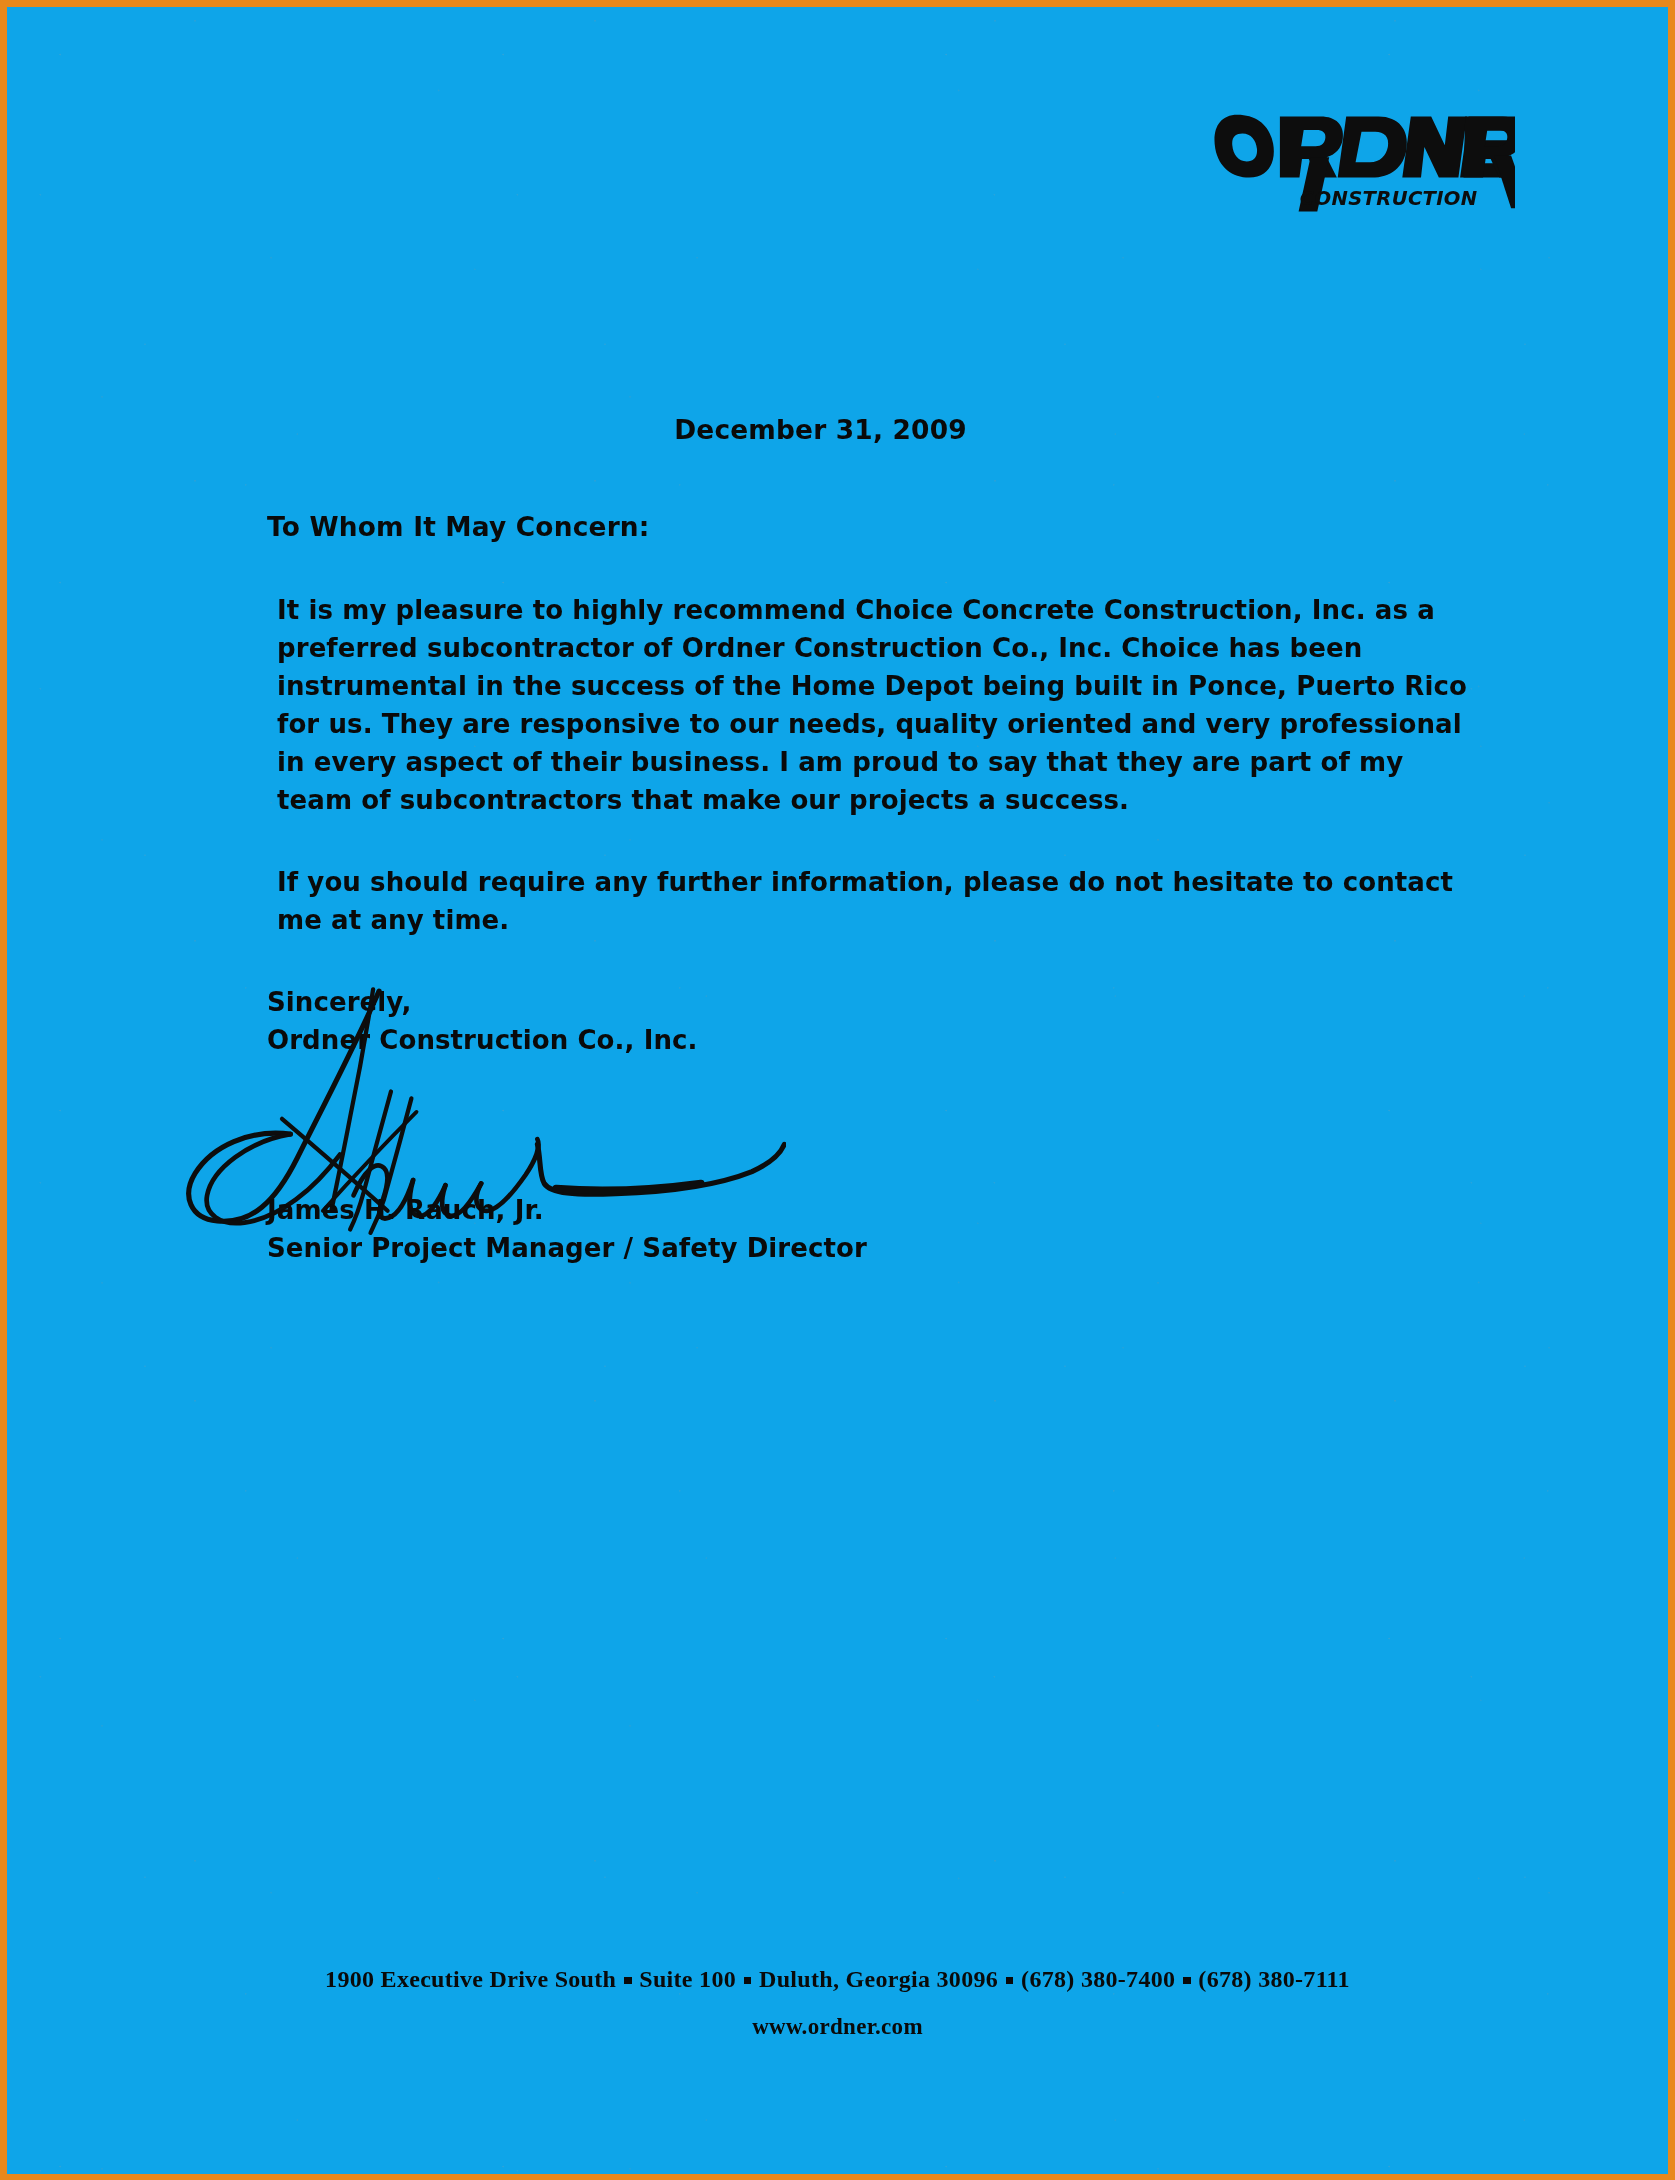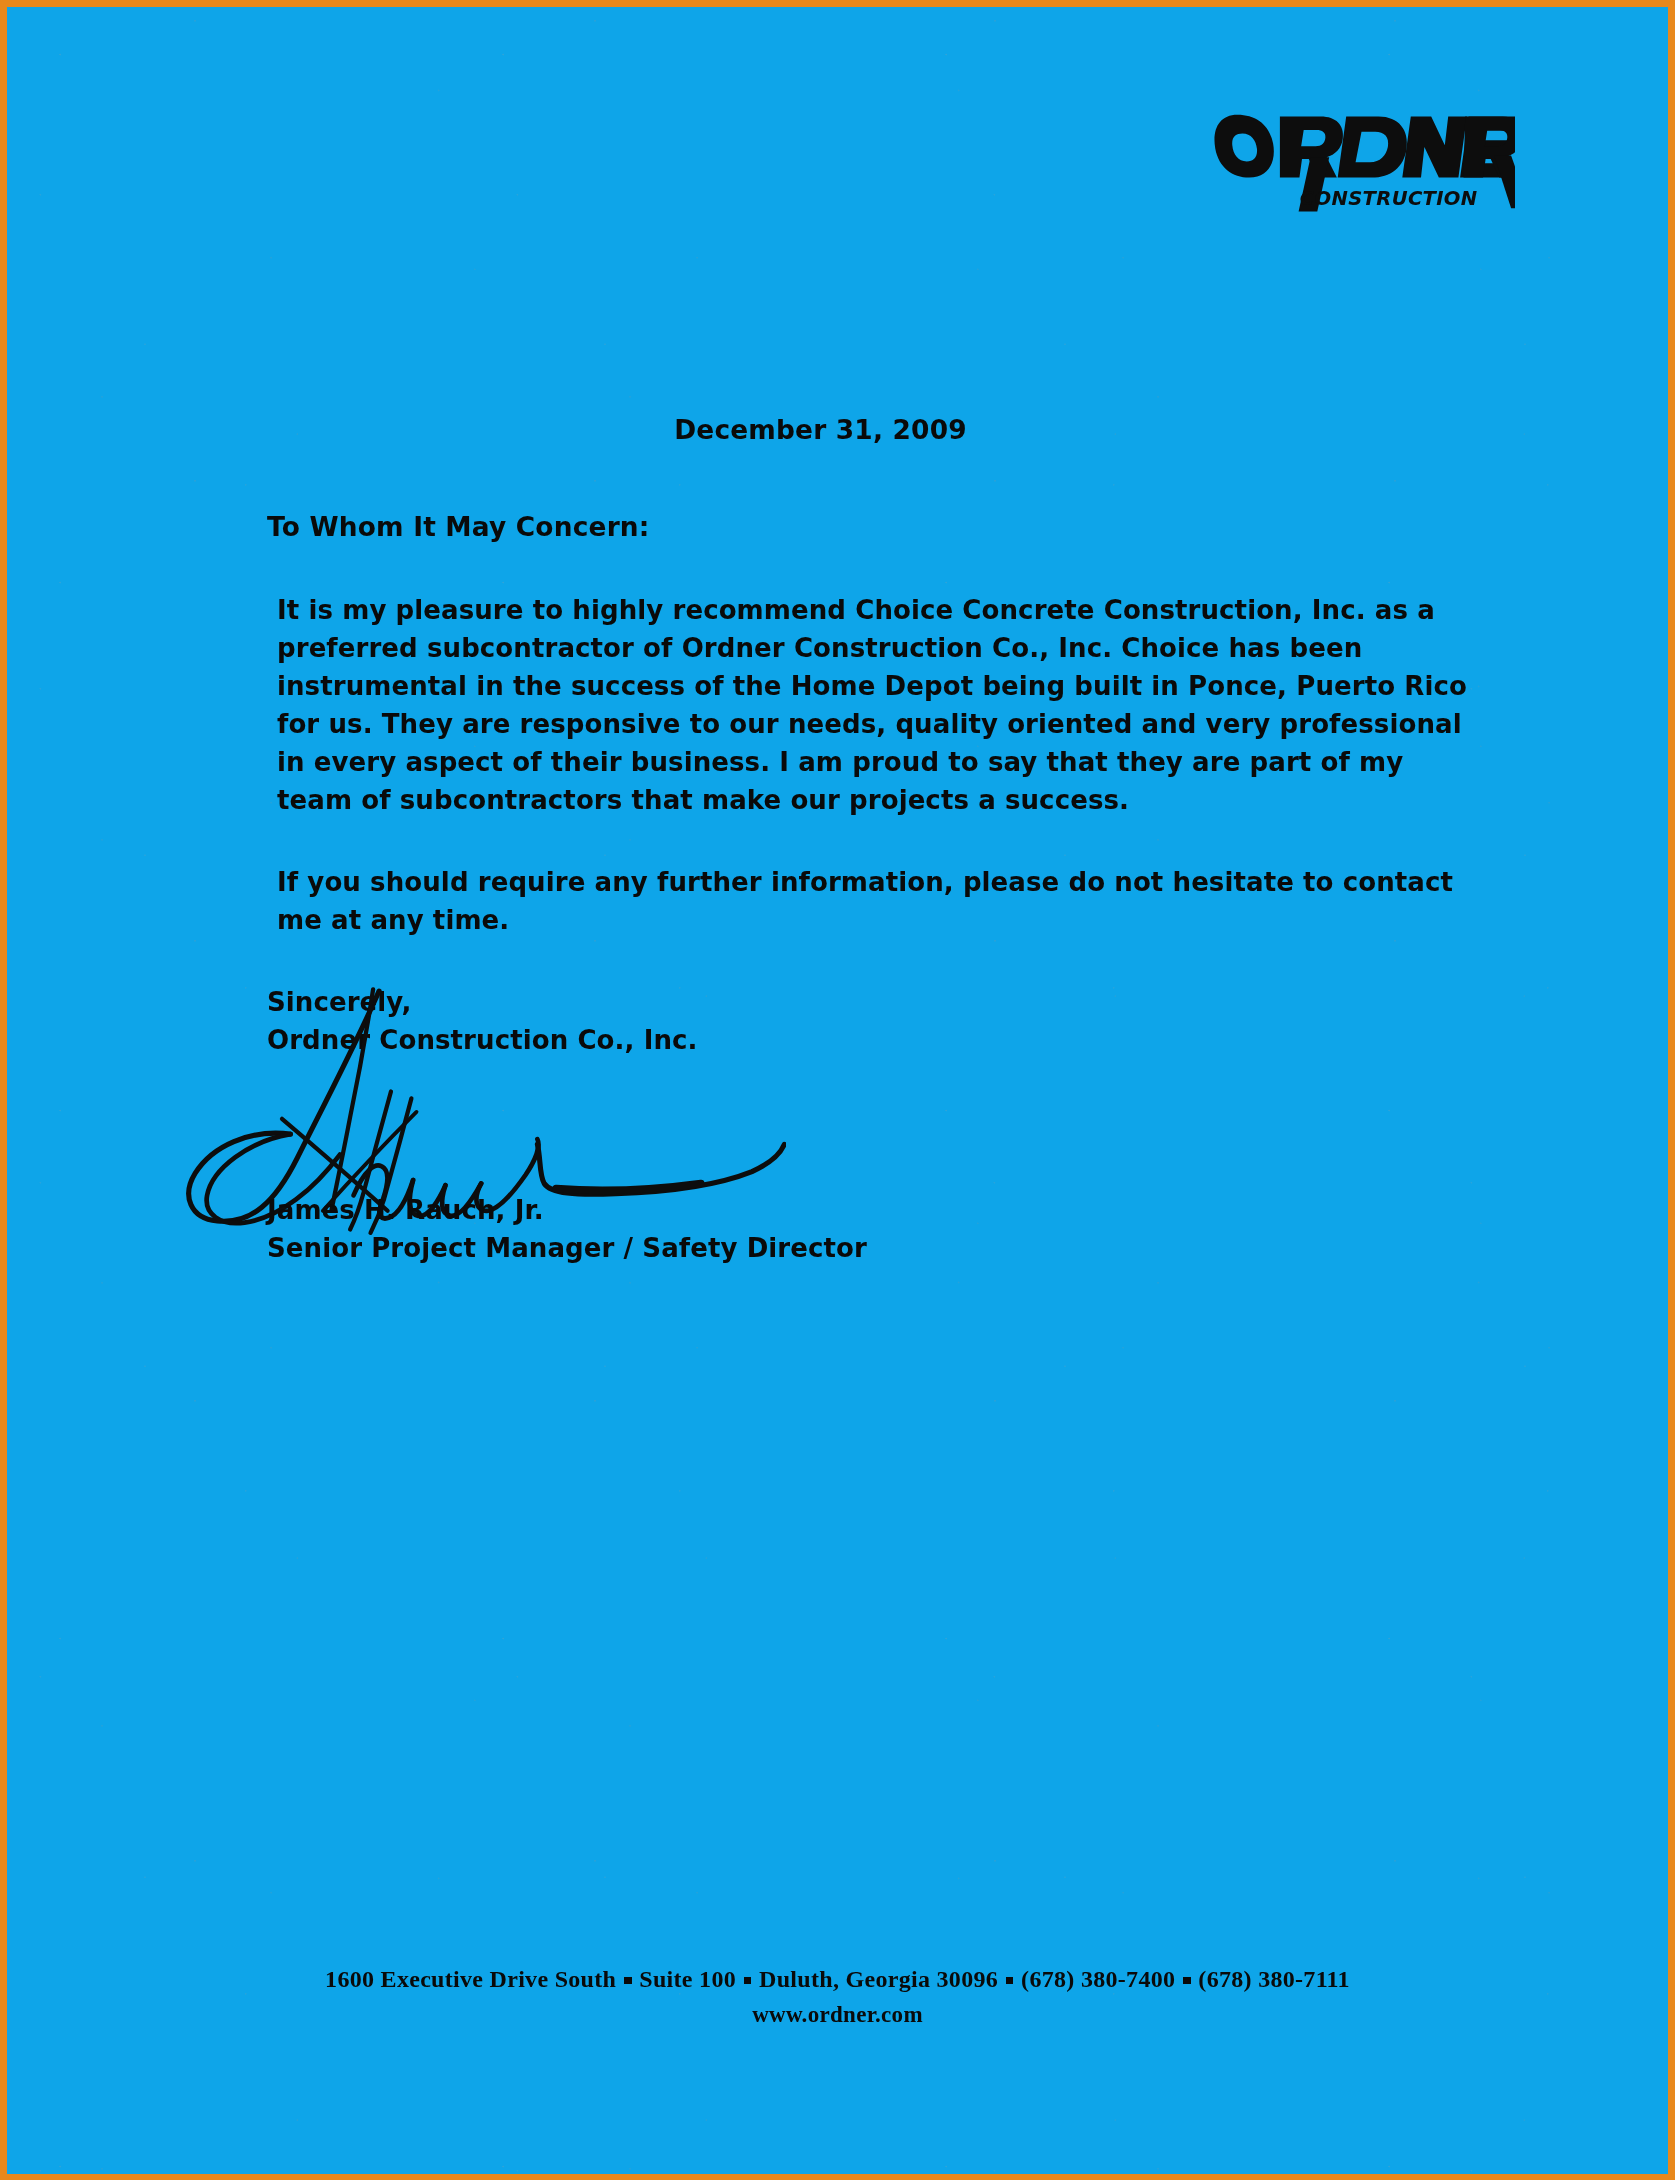--- a/index.html
+++ b/index.html
@@ -130,21 +130,21 @@
   .footer-address {
     font-size: 24px;
     font-weight: 700;
     letter-spacing: 0.3px;
     white-space: pre;
   }
   .footer-web {
     font-size: 23px;
     font-weight: 700;
     letter-spacing: 0.3px;
-    margin-top: 9px;
+    margin-top: 21px;
   }
   .sep {
     display: inline-block;
     width: 7.7px;
     height: 7.7px;
     background: #0a0a0a;
     vertical-align: 2.6px;
     margin: 0 7.7px;
   }
 </style>
@@ -247,18 +247,18 @@
       <text x="-9999" y="-9999">Handwritten signature of James H. Rauch, Jr.</text>
     </svg>
   </div>
 
   <div class="signer">
     <span class="ln">James H. Rauch, Jr.</span>
     <span class="ln">Senior Project Manager / Safety Director</span>
   </div>
 
   <div class="footer">
-    <div class="footer-address"><span>1600 Executive Drive South</span><span class="sep"></span><span>Suite 100</span><span class="sep"></span><span>Duluth, Georgia 30096</span><span class="sep"></span><span>(678) 380-7400</span><span class="sep"></span><span>(678) 380-7111</span></div>
+    <div class="footer-address"><span>1900 Executive Drive South</span><span class="sep"></span><span>Suite 100</span><span class="sep"></span><span>Duluth, Georgia 30096</span><span class="sep"></span><span>(678) 380-7400</span><span class="sep"></span><span>(678) 380-7111</span></div>
     <div class="footer-web">www.ordner.com</div>
   </div>
 
 </div>
 
 
 </body></html>

